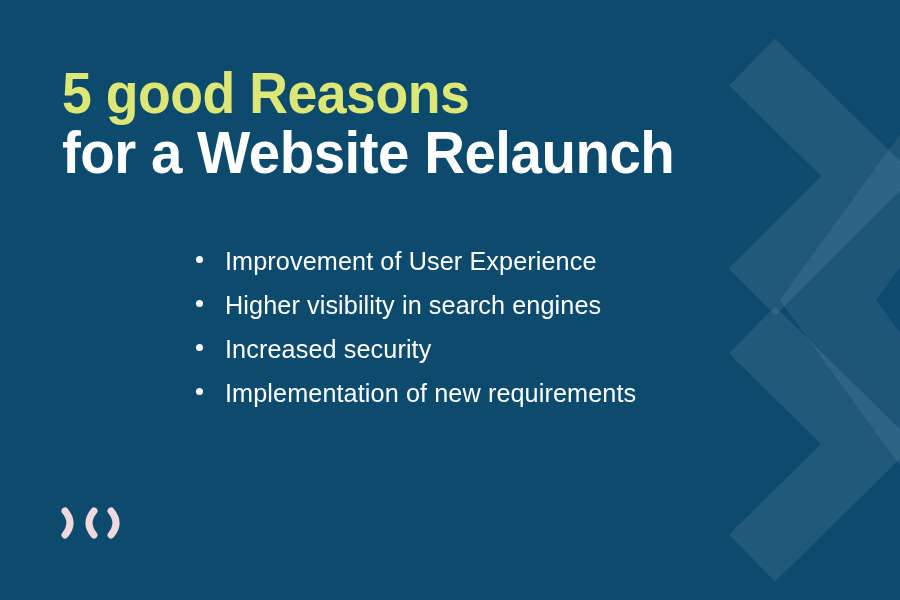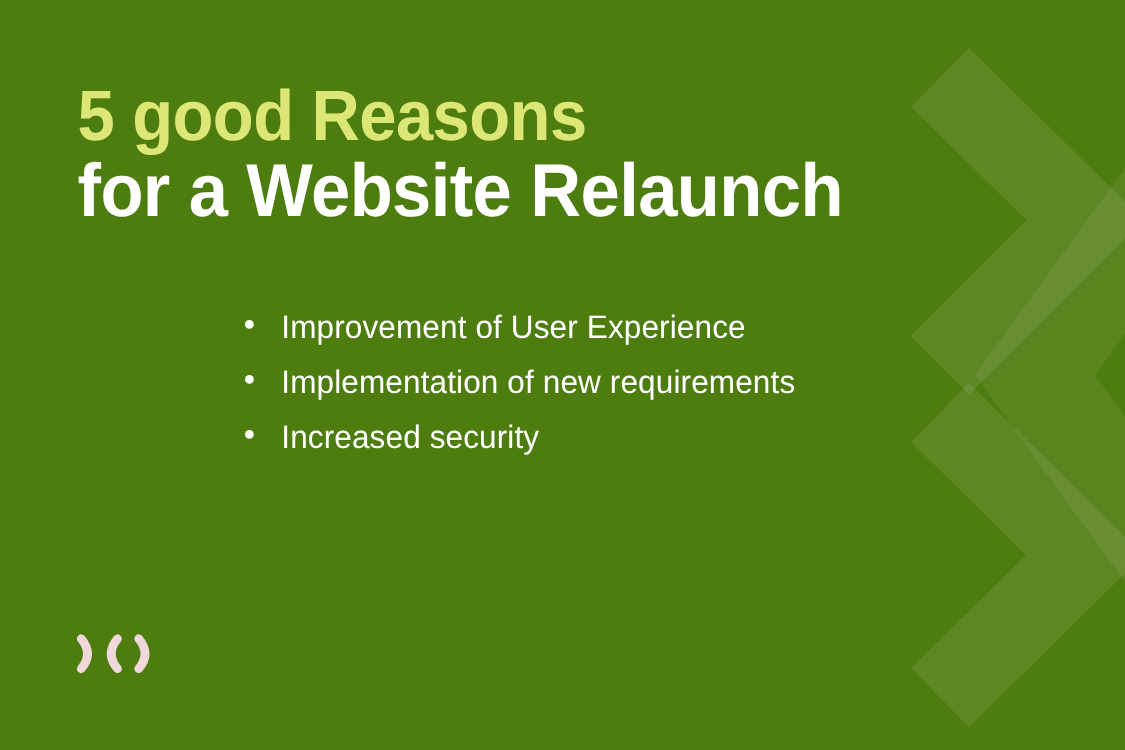--- a/index.html
+++ b/index.html
@@ -13,21 +13,21 @@
     overflow: hidden;
     font-family: "Liberation Sans", sans-serif;
     background: #3a44c8;
   }
 
   
   .slide {
     position: relative;
     width: 900px;
     height: 600px;
-    background: #4d7c0f;
+    background: #0c4a6e;
     overflow: hidden;
   }
 
   
   .decor-layer {
     position: absolute;
     inset: 0;
     pointer-events: none;
   }
   .decor-layer svg {
@@ -142,25 +142,29 @@
     <div class="headline-line headline-line-2">for a Website Relaunch</div>
   </div>
 
   <ul class="reason-list">
     <li class="reason-item">
       <span class="reason-bullet"></span>
       <span class="reason-text">Improvement of User Experience</span>
     </li>
     <li class="reason-item">
       <span class="reason-bullet"></span>
-      <span class="reason-text">Implementation of new requirements</span>
+      <span class="reason-text">Higher visibility in search engines</span>
     </li>
     <li class="reason-item">
       <span class="reason-bullet"></span>
       <span class="reason-text">Increased security</span>
+    </li>
+    <li class="reason-item">
+      <span class="reason-bullet"></span>
+      <span class="reason-text">Implementation of new requirements</span>
     </li>
   </ul>
 
   <div class="brand-mark">
     <svg viewBox="0 0 78 38" xmlns="http://www.w3.org/2000/svg" aria-hidden="true">
       <g fill="none" stroke="#f0d8dc" stroke-width="7" stroke-linecap="round" stroke-linejoin="round">
         <path d="M 5 7 Q 15 19 5 31"></path>
         <path d="M 34 7 Q 24 19 34 31"></path>
         <path d="M 51 7 Q 61 19 51 31"></path>
       </g>

